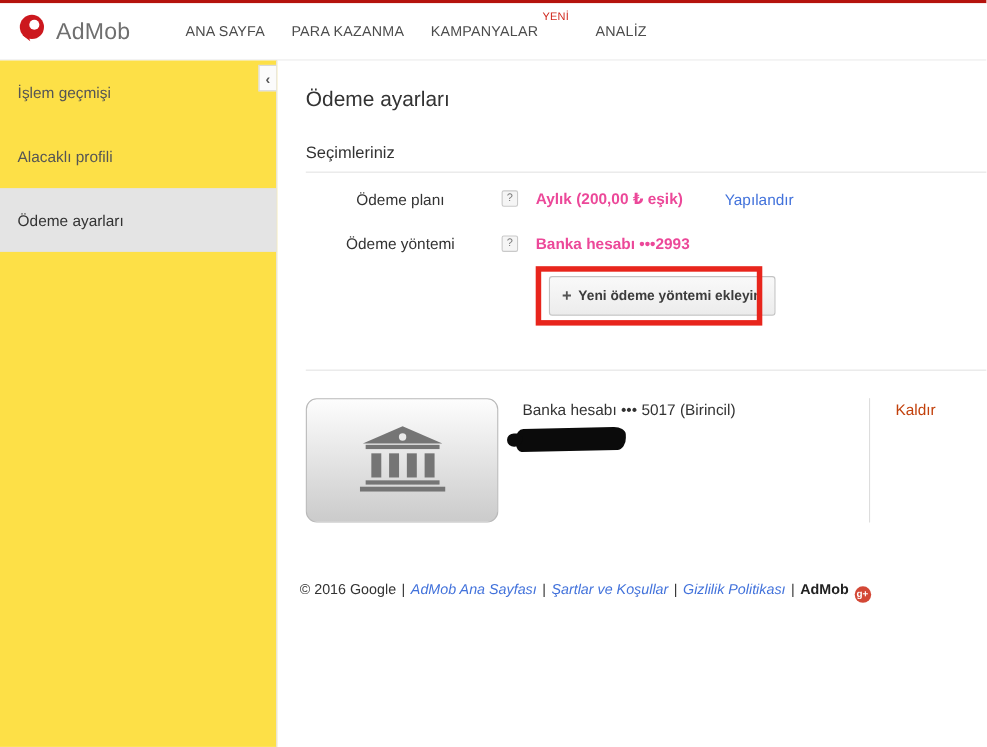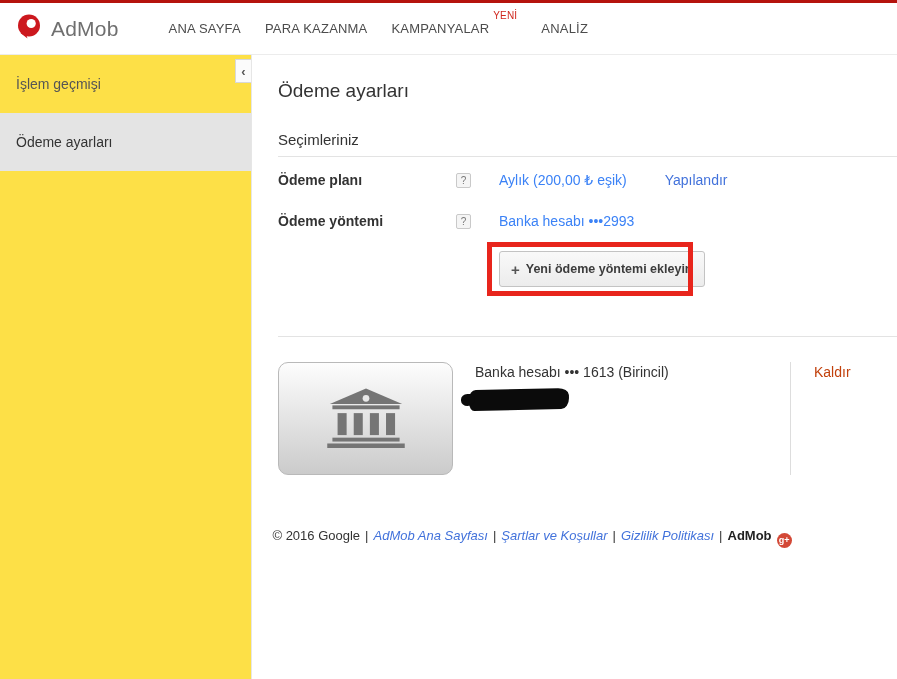--- a/index.html
+++ b/index.html
@@ -23,23 +23,23 @@
   .side-item{height:58px;display:flex;align-items:center;padding:0 16px;font-size:14px;color:#555;cursor:pointer;}
   .side-item.selected{background:#e4e4e4;color:#333;}
   .collapse-tab{position:absolute;right:0;top:4px;width:16px;height:24px;background:#fbfbfb;border:1px solid #d8d8d8;border-right:none;display:flex;align-items:center;justify-content:center;font-size:13px;font-weight:bold;color:#555;cursor:pointer;box-sizing:border-box;}
 
   
   .page-title{position:absolute;left:278px;top:80px;font-size:19px;color:#333;}
   .sec-head{position:absolute;left:278px;font-size:15px;color:#333;text-align:center;}
   .hr{position:absolute;left:278px;right:0;height:1px;background:#e3e3e3;}
 
   .info-row{position:absolute;left:278px;display:flex;align-items:center;}
-  .row-label{width:172px;text-align:left;font-weight:bold;font-size:14px;color:#333;}
+  .row-label{width:172px;text-align:center;font-weight:normal;font-size:14px;color:#333;}
   .help-icon{width:13px;height:13px;margin-left:6px;background:#f5f5f5;border:1px solid #c9c9c9;color:#777;font-size:10px;line-height:13px;text-align:center;border-radius:2px;cursor:pointer;flex:none;}
-  .row-value{margin-left:28px;font-size:14px;color:#3b82f6;white-space:nowrap;}
+  .row-value{margin-left:16px;font-size:14px;color:#ec4899;white-space:nowrap;font-weight:bold;}
   .row-action{margin-left:38px;font-size:14px;color:#4272db;text-decoration:none;cursor:pointer;white-space:nowrap;}
 
   .annotation-box{position:absolute;left:487px;top:242px;width:206px;height:54px;border:5px solid #e8251c;box-sizing:border-box;pointer-events:none;}
   .add-btn{position:absolute;left:499px;top:251px;height:36px;padding:0 11px;display:flex;align-items:center;background:linear-gradient(#f9f9f9,#ececec);border:1px solid #c3c3c3;border-radius:3px;font-size:12.5px;font-weight:bold;color:#3c3c3c;cursor:pointer;box-sizing:border-box;white-space:nowrap;}
   .plus{margin-right:6px;font-size:15px;font-weight:bold;color:#555;}
 
   .card{position:absolute;left:278px;top:362px;width:175px;height:113px;border:1px solid #b9b9b9;border-radius:10px;background:linear-gradient(#fdfdfd,#cbcbcb);display:flex;align-items:center;justify-content:center;box-sizing:border-box;}
   .method-title{position:absolute;left:475px;top:364px;font-size:14px;color:#333;white-space:nowrap;}
   .redacted{position:absolute;left:469px;top:389px;width:100px;height:21px;background:#0b0b0b;border-radius:7px 11px 8px 5px/9px 7px 11px 8px;transform:rotate(-1.2deg);}
   .redacted::after{content:"";position:absolute;left:-8px;top:4px;width:14px;height:12px;background:#0b0b0b;border-radius:50% 40% 60% 50%;}
@@ -76,20 +76,21 @@
       <div class="nav-item badged">
         <span>KAMPANYALAR</span>
         <span class="nav-badge">YENİ</span>
       </div>
       <div class="nav-item">ANALİZ</div>
     </div>
   </div>
 
   <div class="sidebar">
     <div class="side-item">İşlem geçmişi</div>
+    <div class="side-item">Alacaklı profili</div>
     <div class="side-item selected">Ödeme ayarları</div>
     <div class="collapse-tab">
       <span>‹</span>
     </div>
   </div>
 
   <div class="page-title">Ödeme ayarları</div>
 
   <div class="sec-head" style="top:131px;">Seçimleriniz</div>
   <div class="hr" style="top:156px;"></div>
@@ -123,21 +124,21 @@
         <rect x="6" y="15" width="52" height="3" fill="#757575"></rect>
         <rect x="10" y="21" width="7" height="17" fill="#757575"></rect>
         <rect x="22.5" y="21" width="7" height="17" fill="#757575"></rect>
         <rect x="35" y="21" width="7" height="17" fill="#757575"></rect>
         <rect x="47.5" y="21" width="7" height="17" fill="#757575"></rect>
         <rect x="6" y="40" width="52" height="3" fill="#757575"></rect>
         <rect x="2" y="44.5" width="60" height="3.5" fill="#757575"></rect>
       </svg>
     </span>
   </div>
-  <div class="method-title">Banka hesabı ••• 1613 (Birincil)</div>
+  <div class="method-title">Banka hesabı ••• 5017 (Birincil)</div>
   <div class="redacted"></div>
   <div class="vdivider"></div>
   <a class="remove-link">Kaldır</a>
 
   <div class="footer">
     <span>© 2016 Google</span><span class="sep">|</span><a>AdMob Ana Sayfası</a><span class="sep">|</span><a>Şartlar ve Koşullar</a><span class="sep">|</span><a>Gizlilik Politikası</a><span class="sep">|</span><span class="brand">AdMob</span><span class="gplus">g+</span>
   </div>
 
 </div>
 

